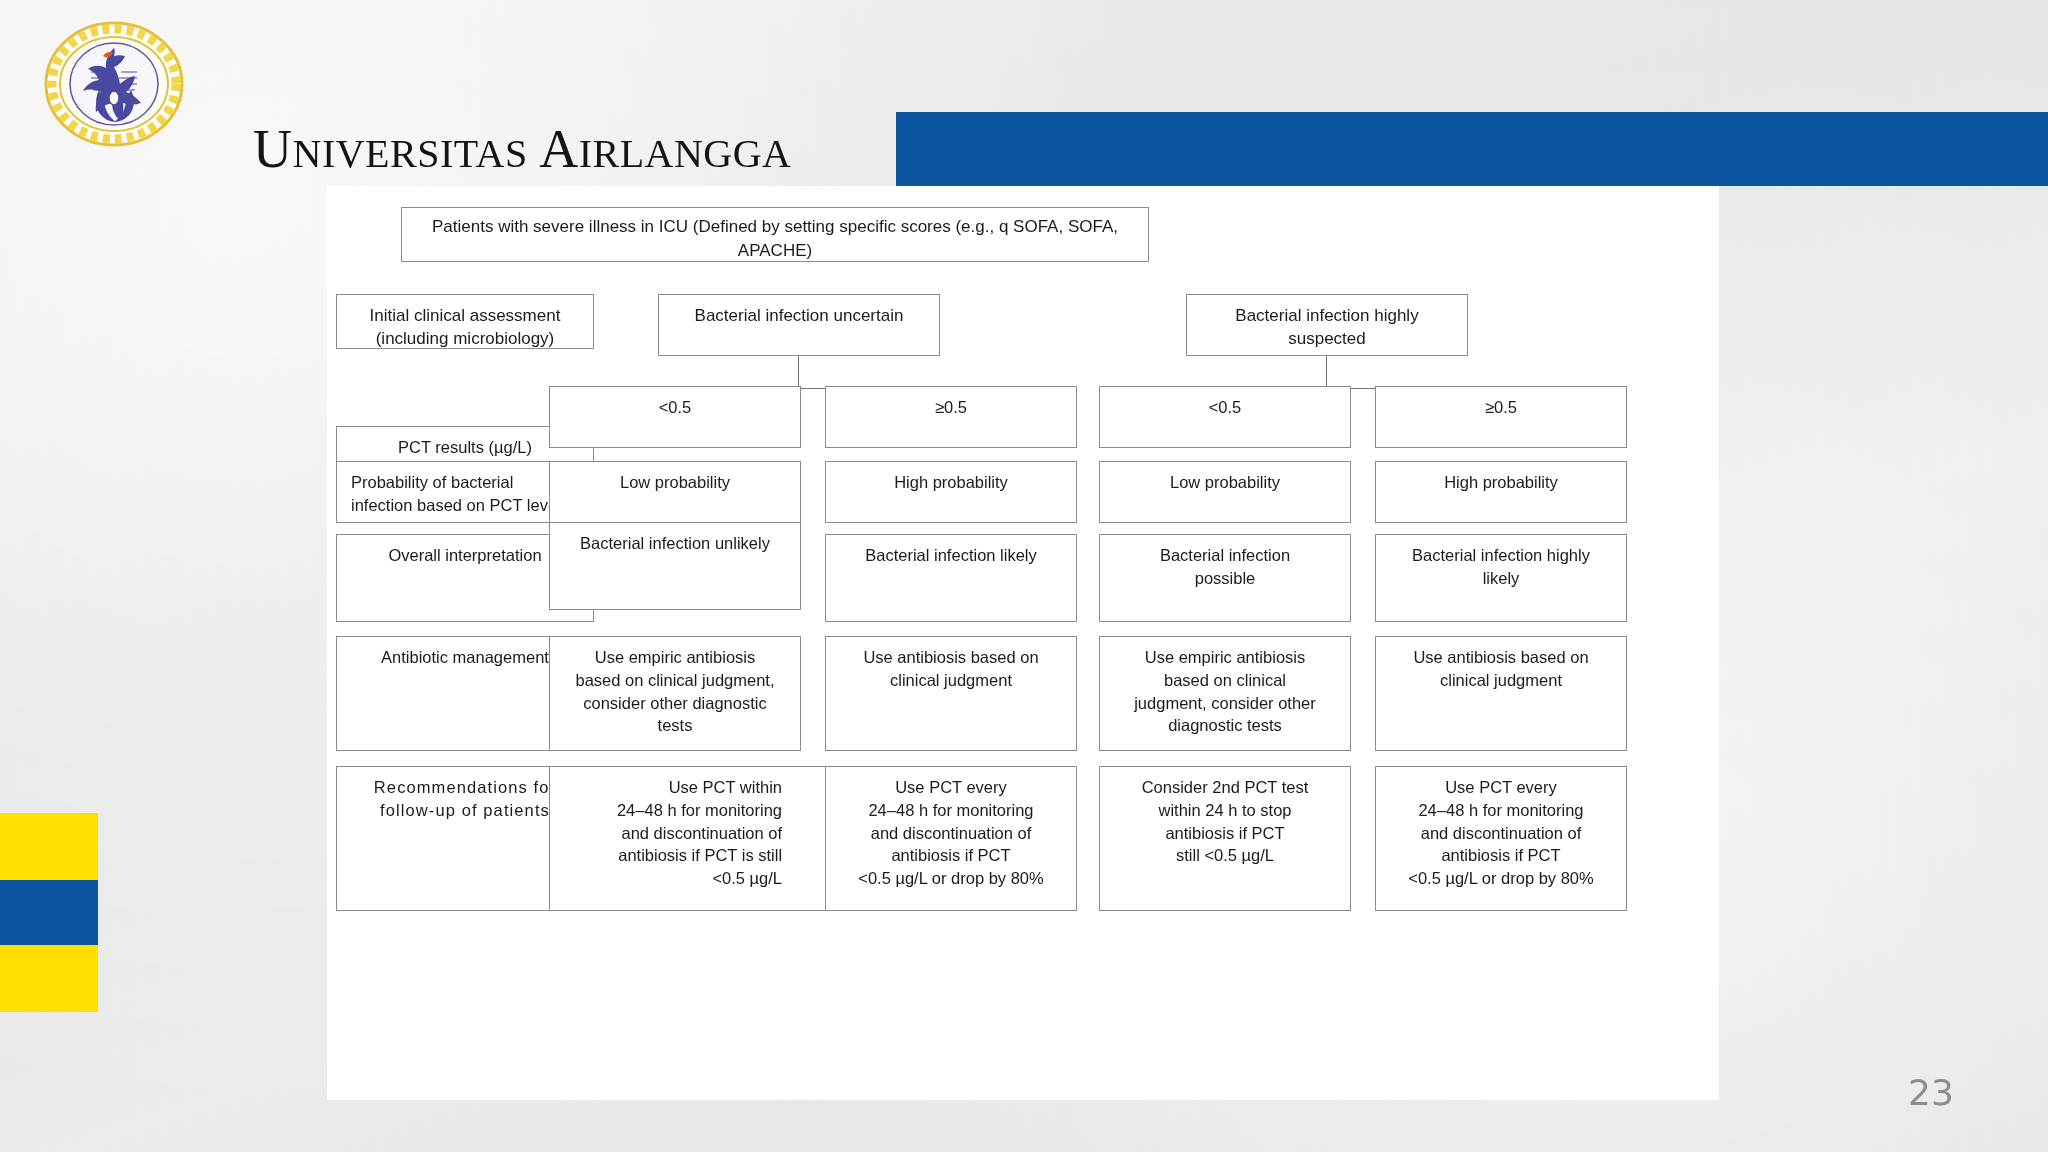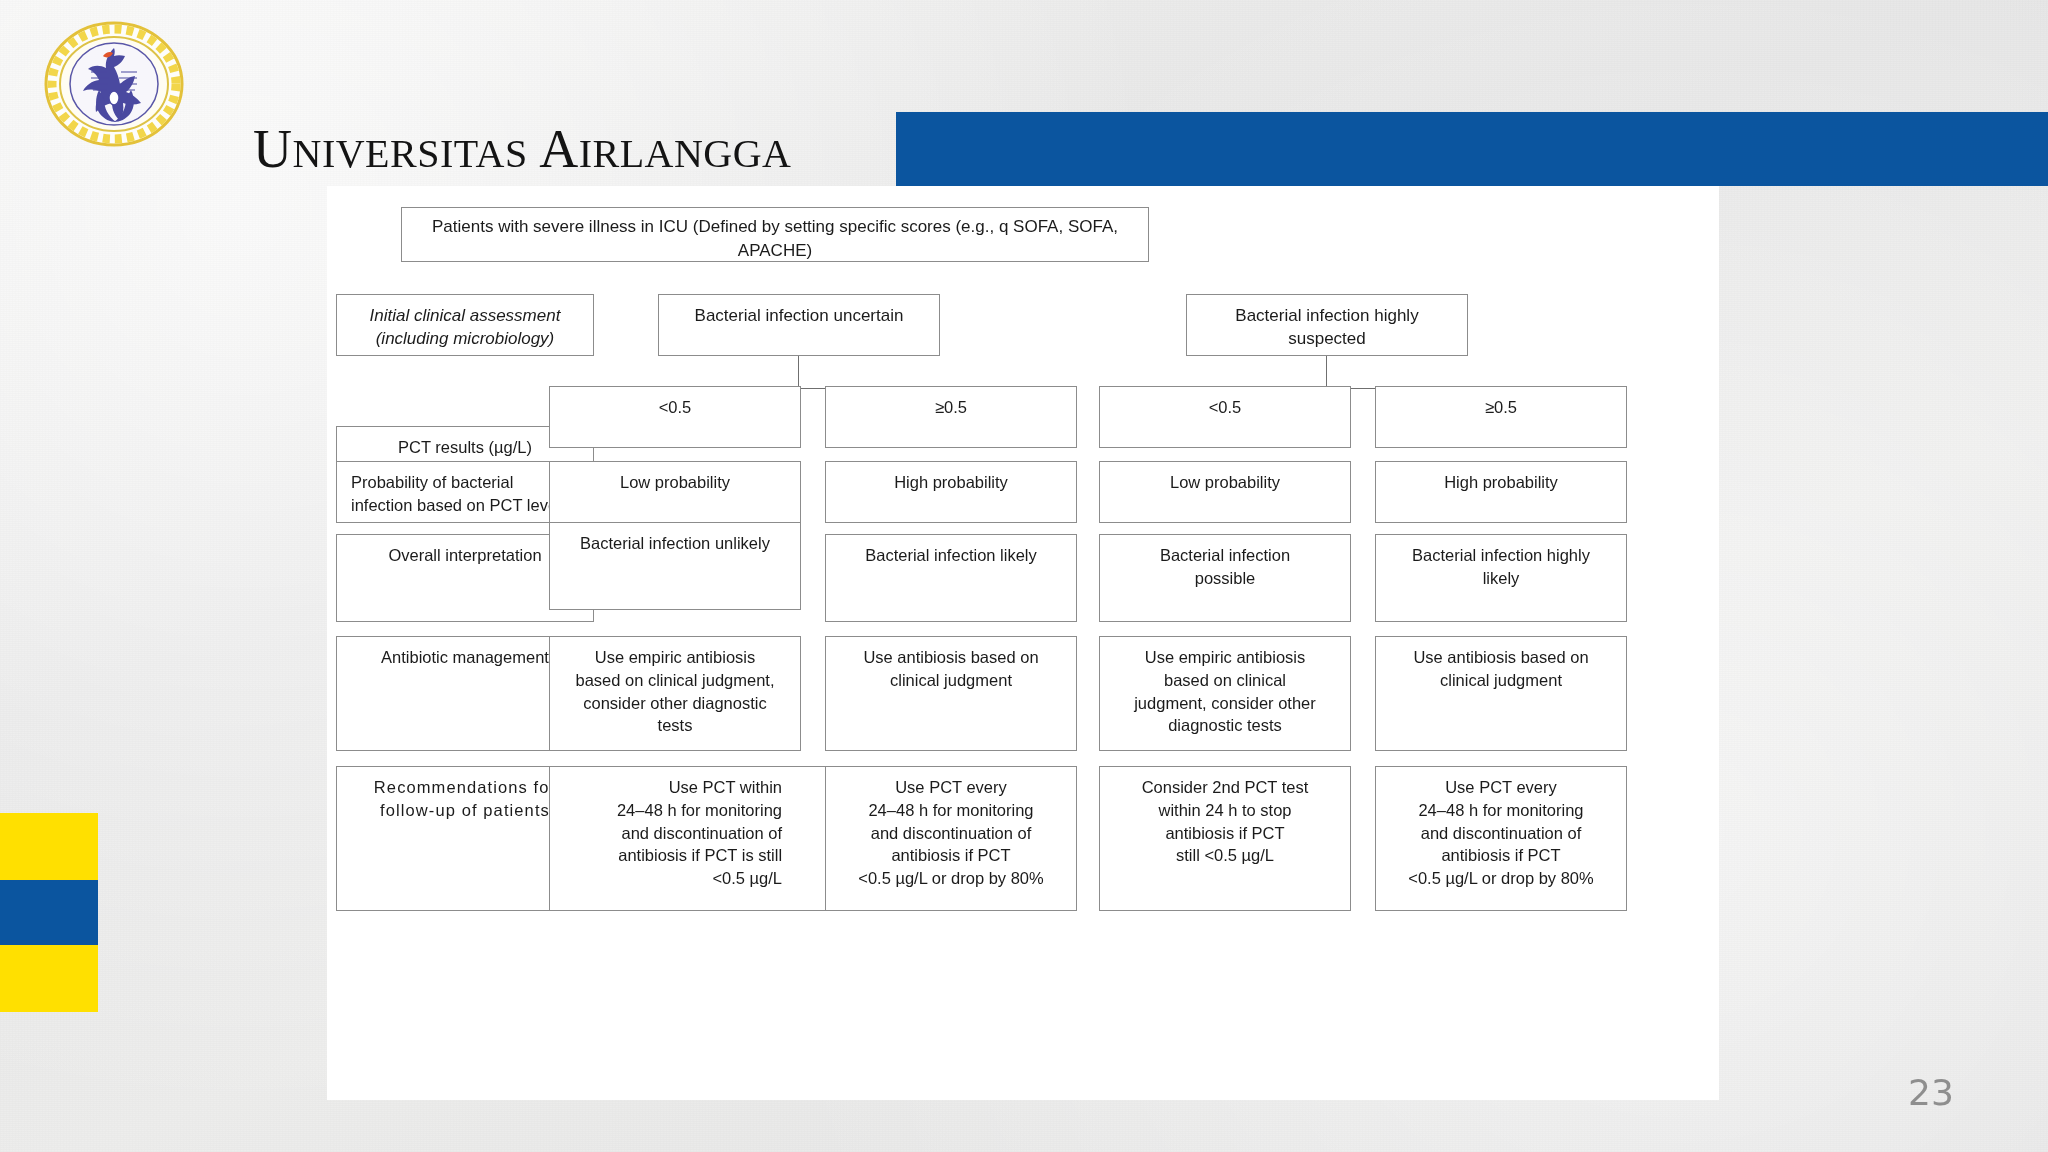--- a/index.html
+++ b/index.html
@@ -175,21 +175,21 @@
 
   <div class="accent" id="accent-top" style="background: rgb(255, 224, 0);"></div>
   <div class="accent" id="accent-mid" style="background: rgb(11, 85, 159);"></div>
   <div class="accent" id="accent-bottom" style="background: rgb(255, 224, 0);"></div>
 
   <div id="figure-panel">
     <div id="figure-inner">
 
       <div class="fbox mid" style="left:74px; top:21px; width:748px; height:55px; font-size:17px;">Patients with severe illness in ICU (Defined by setting specific scores (e.g., q SOFA, SOFA, APACHE)</div>
 
-      <div class="fbox" style="left:9px; top:108px; width:258px; height:62px;font-style:italic;">
+      <div class="fbox" style="left:9px; top:108px; width:258px; height:55px;">
         <span>Initial clinical assessment<br>(including microbiology)</span>
       </div>
       <div class="fbox" style="left:331px; top:108px; width:282px; height:62px;">
         <span>Bacterial infection uncertain</span>
       </div>
       <div class="fbox" style="left:859px; top:108px; width:282px; height:62px;">
         <span>Bacterial infection highly<br>suspected</span>
       </div>
 
       <div class="ln-v" style="left:471px; top:170px; height:32px;"></div>

